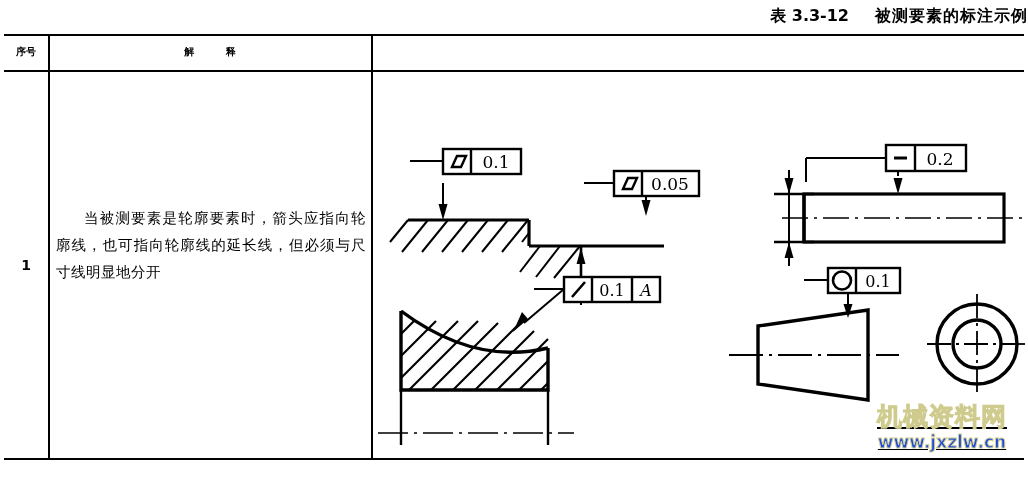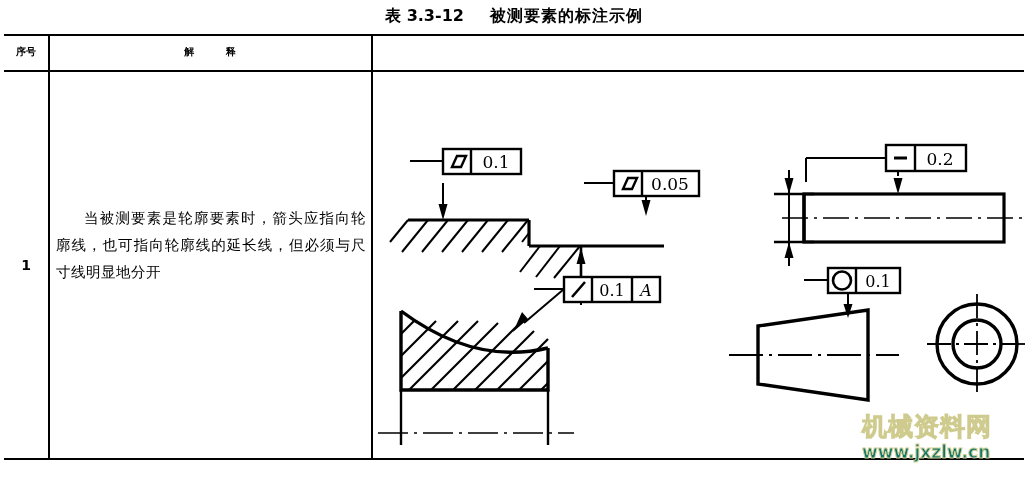--- a/index.html
+++ b/index.html
@@ -9,21 +9,21 @@
     font-family:"DejaVu Sans","Liberation Sans",sans-serif;
     color:#000;
     overflow:hidden;
     position:relative;
   }
   #page{position:relative;width:1028px;height:479px;}
 
   
   .table-title{
     position:absolute;left:0;top:6px;width:1028px;
-    text-align:center;
+    text-align:right;
     font-size:16px;font-weight:bold;
     letter-spacing:1px;
   }
   .table-title .tnum{letter-spacing:0px;}
   .table-title .tsep{display:inline-block;width:26px;}
 
   
   .tbl{
     position:absolute;left:4px;top:34px;
     width:1020px;height:426px;
@@ -61,32 +61,32 @@
     text-indent:28px;
     letter-spacing:0.5px;
   }
 
   
   .figcell{position:absolute;left:374px;top:70px;width:651px;height:390px;}
   svg.draw{position:absolute;left:0;top:0;}
 
   
   .watermark{
-    position:absolute;left:862px;top:412px;width:160px;
-    pointer-events:none;
+    position:absolute;left:862px;top:402px;width:160px;
+    text-align:center;pointer-events:none;text-decoration:underline;
   }
   .wm-cn{
     font-size:25px;font-weight:bold;letter-spacing:1px;
     color:#f2f0cf;
     -webkit-text-stroke:1px #cfcb8e;
     line-height:30px;
   }
   .wm-url{
     font-size:17px;font-weight:bold;letter-spacing:0px;
-    color:#0f766e;
+    color:#1d4ed8;
     -webkit-text-stroke:1px #d4d095;
     line-height:20px;
   }
 </style>
 </head>
 <body>
 
 <div id="page">
 
   <div class="table-title">

